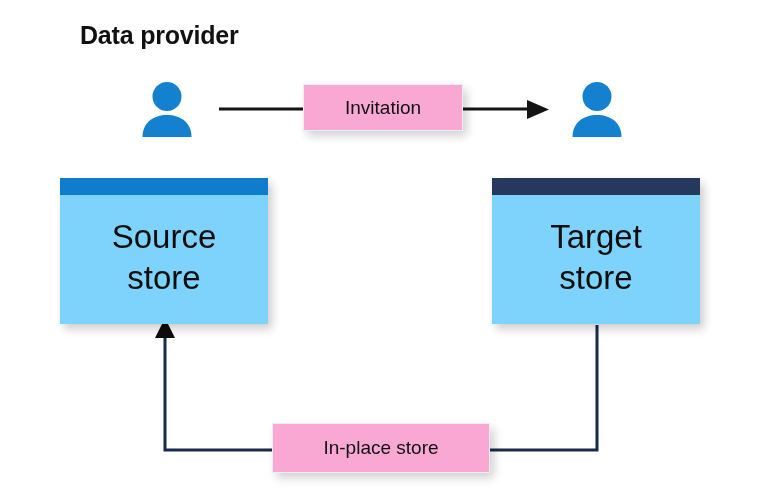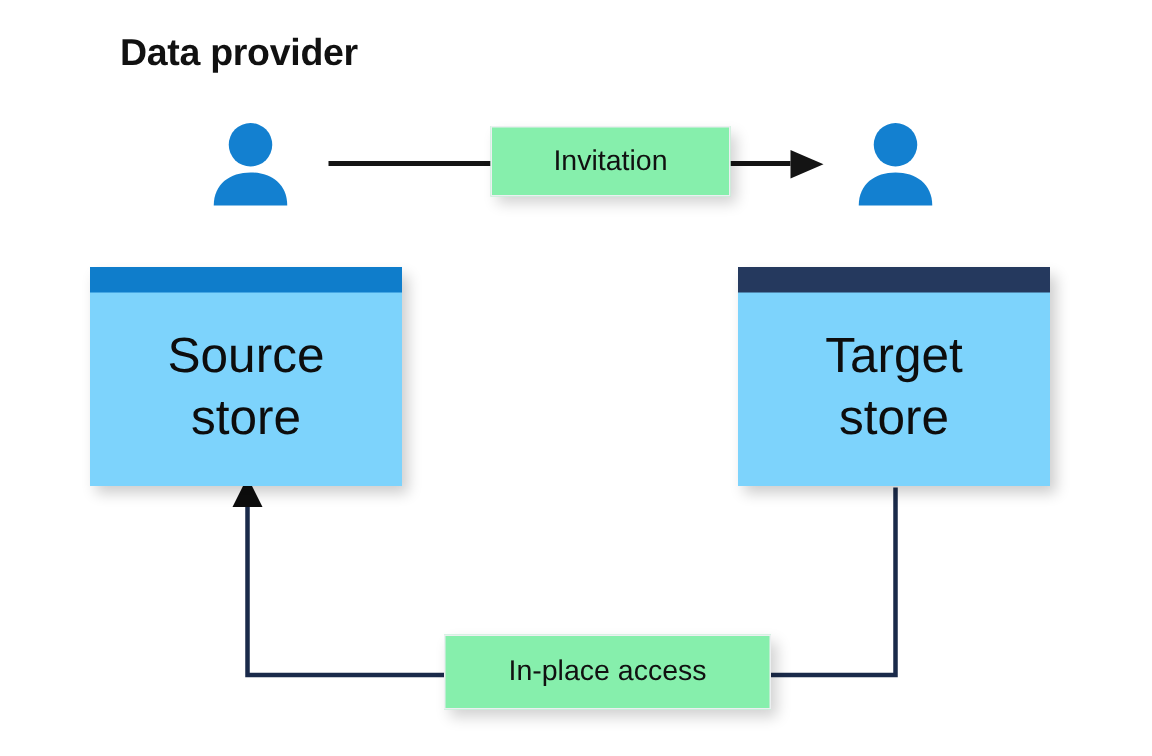--- a/index.html
+++ b/index.html
@@ -86,29 +86,28 @@
     line-height: 1.22;
     text-align: center;
     font-weight: normal;
     color: #0d0d0d;
     white-space: pre-line;
   }
 
   
   .edge-label {
     position: absolute;
-    background: #86efac;
+    background: #f9a8d4;
     border: 1px solid #eceff1;
     box-shadow: 4px 5px 9px rgba(0,0,0,0.18);
     display: flex;
     align-items: center;
     justify-content: center;
     z-index: 5;
     box-sizing: border-box;
-    margin-left: 24px;
   }
   .edge-label span {
     font-size: 19px;
     color: #111111;
     white-space: nowrap;
   }
   #label-invitation   { left: 303px; top: 84px;  width: 160px; height: 47px; }
   #label-inplace      { left: 272px; top: 423px; width: 218px; height: 50px; }
 </style>
 </head>
@@ -160,16 +159,16 @@
       <div class="store-label">Target
 store</div>
     </div>
   </div>
 
   <div class="edge-label" id="label-invitation">
     <span>Invitation</span>
   </div>
 
   <div class="edge-label" id="label-inplace">
-    <span>In-place access</span>
+    <span>In-place store</span>
   </div>
 
 </div>
 
 </body></html>

